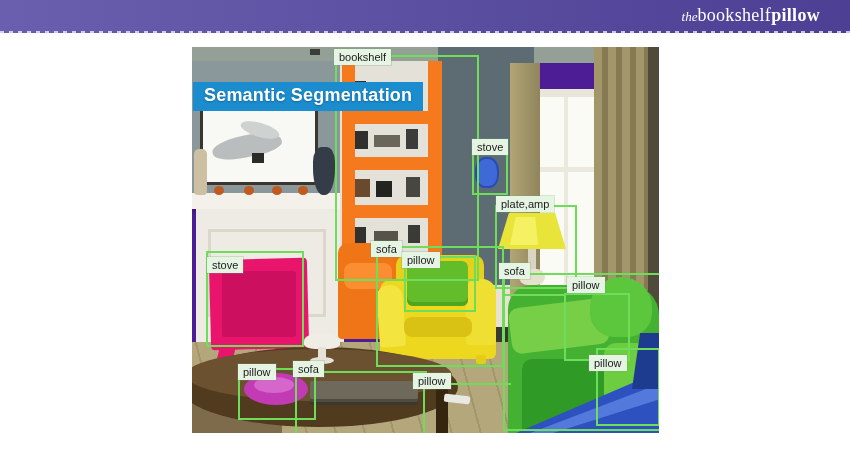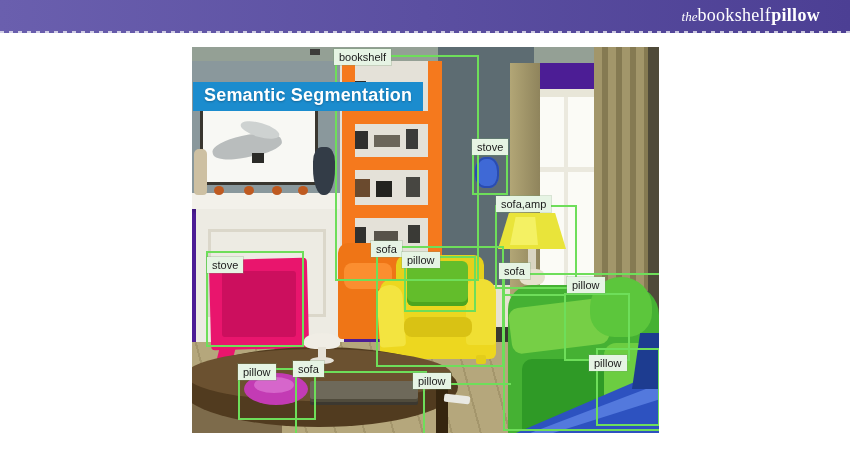--- a/index.html
+++ b/index.html
@@ -149,21 +149,21 @@
   <div class="bbox" style="left:404px;top:301px;width:60px;height:74px;"></div>
   <div class="bbox" style="left:46px;top:321px;width:74px;height:48px;"></div>
   <div class="gline" style="left:103px;top:324px;width:132px;height:2px;"></div>
   <div class="gline" style="left:103px;top:324px;width:2px;height:62px;"></div>
   <div class="gline" style="left:231px;top:336px;width:2px;height:50px;"></div>
   <div class="gline" style="left:233px;top:336px;width:86px;height:2px;"></div>
   <div class="gline" style="left:313px;top:247px;width:60px;height:2px;"></div>
 
   <div class="seg-label" style="left:142px;top:2px;">bookshelf</div>
   <div class="seg-label" style="left:280px;top:92px;">stove</div>
-  <div class="seg-label" style="left:304px;top:149px;">sofa,amp</div>
+  <div class="seg-label" style="left:304px;top:149px;">plate,amp</div>
   <div class="seg-label" style="left:15px;top:210px;">stove</div>
   <div class="seg-label" style="left:179px;top:194px;">sofa</div>
   <div class="seg-label" style="left:210px;top:205px;">pillow</div>
   <div class="seg-label" style="left:307px;top:216px;">sofa</div>
   <div class="seg-label" style="left:375px;top:230px;">pillow</div>
   <div class="seg-label" style="left:46px;top:317px;">pillow</div>
   <div class="seg-label" style="left:101px;top:314px;">sofa</div>
   <div class="seg-label" style="left:221px;top:326px;">pillow</div>
   <div class="seg-label" style="left:397px;top:308px;">pillow</div>
 

